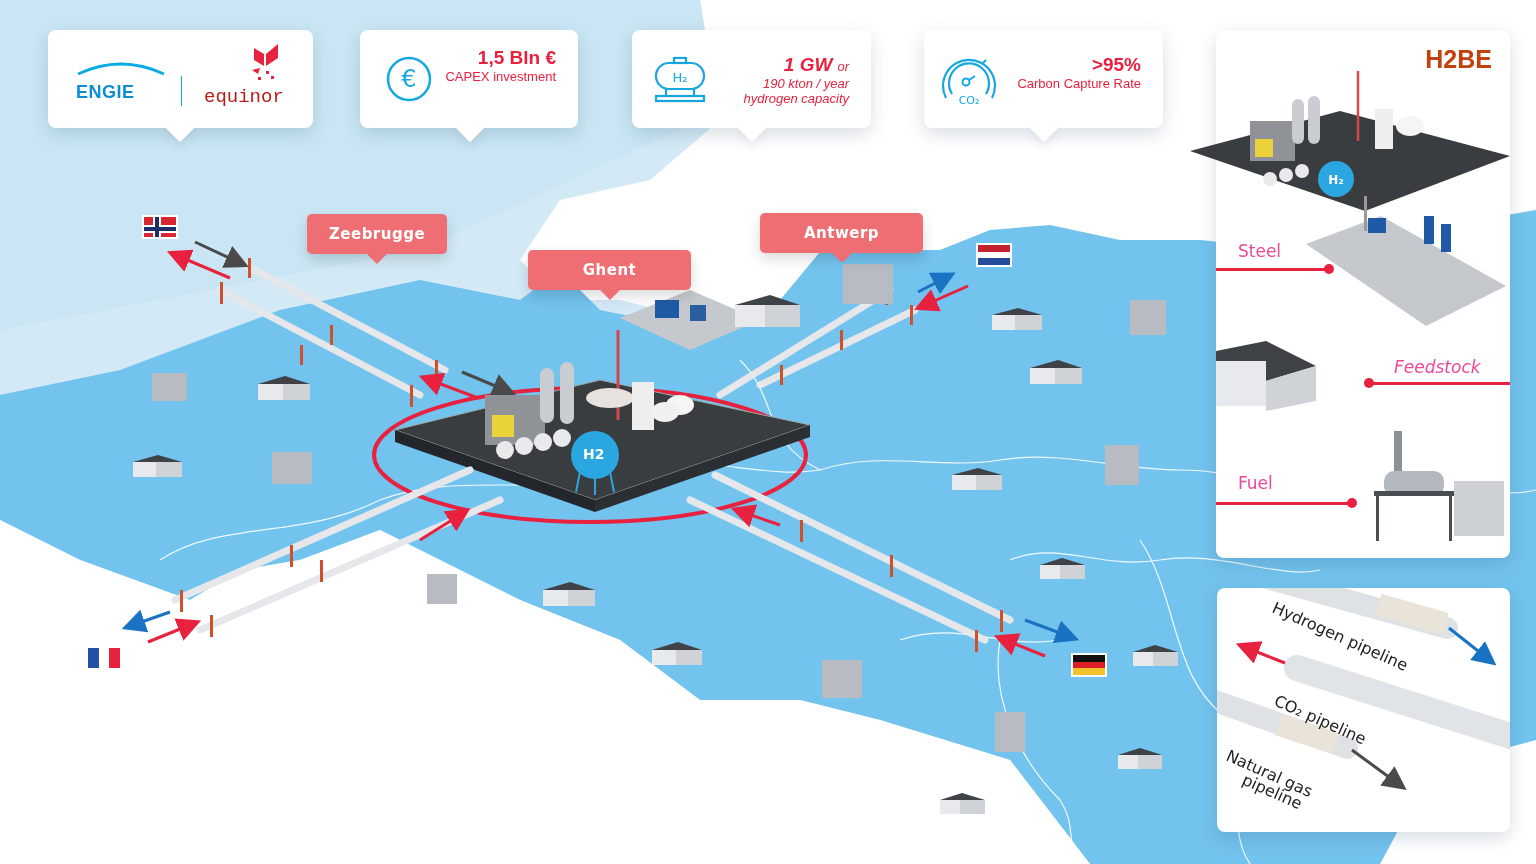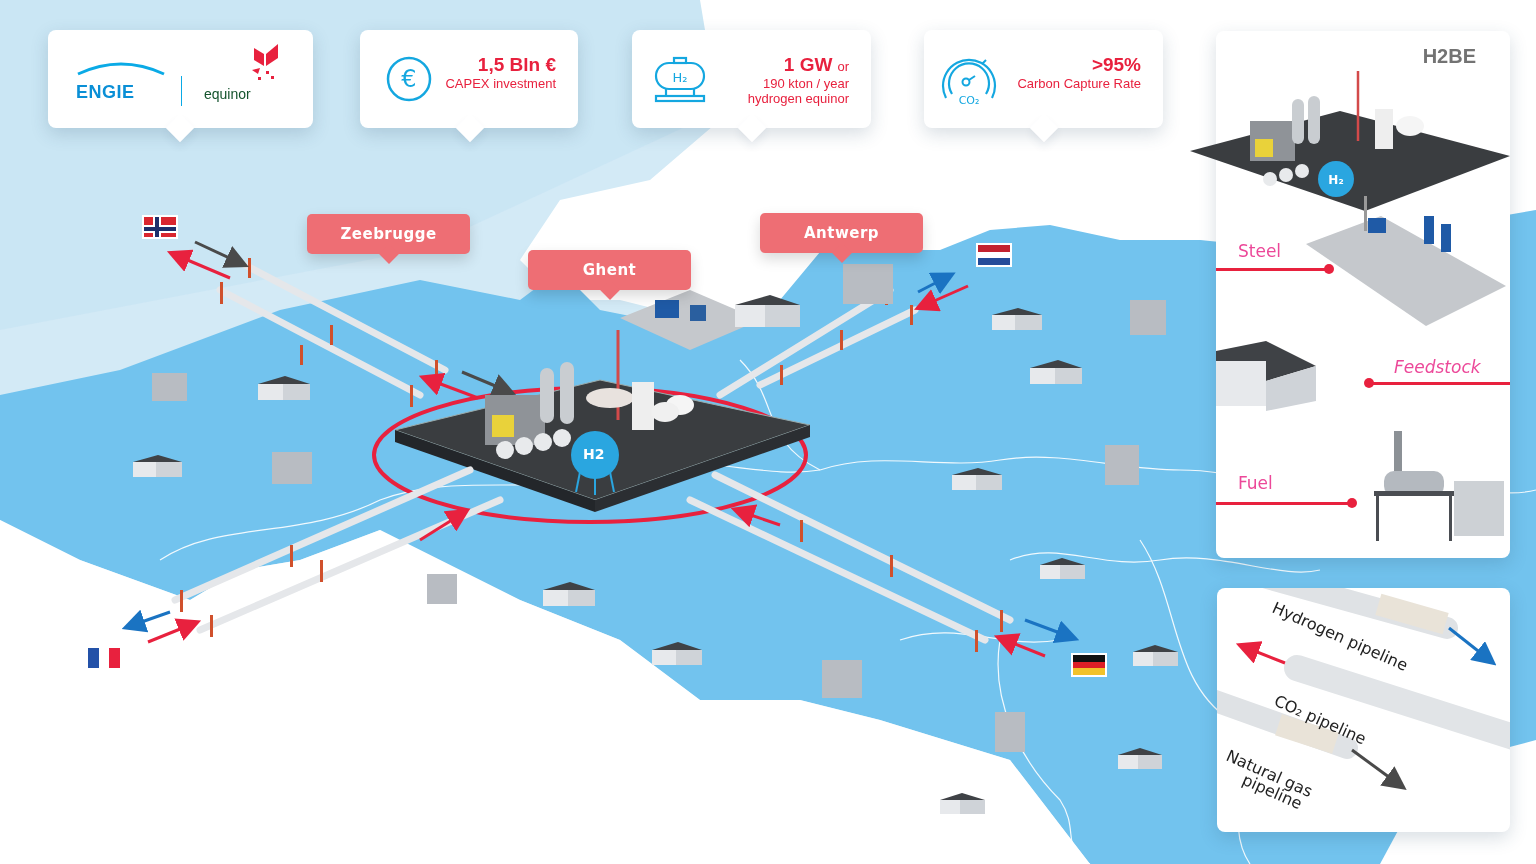--- a/index.html
+++ b/index.html
@@ -245,69 +245,69 @@
     <div style="position:absolute; left:28px; top:52px; color:#0a8fd6; font-weight:bold; font-size:18px; font-family:'Liberation Sans',sans-serif; letter-spacing:0.5px;">ENGIE</div>
     <div style="position:absolute; left:133px; top:46px; width:1px; height:30px; background:#0aaae6;"></div>
     <svg style="position:absolute; left:200px; top:14px;" width="34" height="40" viewBox="0 0 34 40">
       <polygon points="6,4 16,10 16,22 6,16" fill="#e8213e"></polygon>
       <polygon points="18,10 30,0 30,14 18,22" fill="#e8213e"></polygon>
       <polygon points="4,26 12,24 10,30" fill="#e8213e"></polygon>
       <rect x="18" y="27" width="3" height="3" fill="#e8213e"></rect>
       <rect x="10" y="33" width="3" height="3" fill="#e8213e"></rect>
       <rect x="23" y="32" width="3" height="3" fill="#e8213e"></rect>
     </svg>
-    <div style="position:absolute; left:156px; top:56px; color:#14532d; font-size:14px; font-family:Liberation Sans, sans-serif;">equinor</div>
+    <div style="position:absolute; left:156px; top:56px; color:#b91c1c; font-size:19px; font-family:Liberation Mono, monospace;">equinor</div>
   </div>
 
   <div class="card" style="left:360px; top:30px; width:218px; height:98px;">
     <div class="tail" style="left:100px;"></div>
     <svg style="position:absolute; left:24px; top:24px;" width="50" height="50" viewBox="0 0 50 50">
       <circle cx="25" cy="25" r="21" fill="none" stroke="#14a7e0" stroke-width="2.5"></circle>
       <text x="25" y="33" text-anchor="middle" font-size="24" fill="#14a7e0" font-family="DejaVu Sans, sans-serif">€</text>
     </svg>
-    <div class="stat-text" style="top:24px;">
+    <div class="stat-text" style="top:17px;">
       <div class="stat-big">1,5 Bln €</div>
       <div class="stat-sub">CAPEX investment</div>
     </div>
   </div>
 
   <div class="card" style="left:632px; top:30px; width:239px; height:98px;">
     <div class="tail" style="left:110px;"></div>
     <svg style="position:absolute; left:20px; top:26px;" width="56" height="48" viewBox="0 0 56 48">
       <rect x="22" y="2" width="12" height="5" fill="none" stroke="#14a7e0" stroke-width="2.2"></rect>
       <rect x="4" y="7" width="48" height="26" rx="13" fill="none" stroke="#14a7e0" stroke-width="2.2"></rect>
       <text x="28" y="26" text-anchor="middle" font-size="13" fill="#14a7e0" font-family="DejaVu Sans, sans-serif">H₂</text>
       <line x1="14" y1="33" x2="14" y2="40" stroke="#14a7e0" stroke-width="2.2"></line>
       <line x1="42" y1="33" x2="42" y2="40" stroke="#14a7e0" stroke-width="2.2"></line>
       <rect x="4" y="40" width="48" height="5" fill="none" stroke="#14a7e0" stroke-width="2.2"></rect>
     </svg>
-    <div class="stat-text" style="top:24px;">
+    <div class="stat-text" style="top:24px;font-style:italic;">
       <div><span class="stat-big">1 GW</span> <span class="stat-sub">or</span></div>
       <div class="stat-sub">190 kton / year</div>
-      <div class="stat-sub">hydrogen equinor</div>
+      <div class="stat-sub">hydrogen capacity</div>
     </div>
   </div>
 
   <div class="card" style="left:924px; top:30px; width:239px; height:98px;">
     <div class="tail" style="left:110px;"></div>
     <svg style="position:absolute; left:16px; top:22px;" width="58" height="58" viewBox="0 0 58 58">
       <path d="M12,42 A20,20 0 1 1 46,42" fill="none" stroke="#14a7e0" stroke-width="2.2"></path>
       <path d="M6,46 A26,26 0 1 1 52,46" fill="none" stroke="#14a7e0" stroke-width="2.2"></path>
       <line x1="42" y1="12" x2="46" y2="8" stroke="#14a7e0" stroke-width="2"></line>
       <circle cx="26" cy="30" r="3.5" fill="none" stroke="#14a7e0" stroke-width="2"></circle>
       <line x1="29" y1="28" x2="35" y2="24" stroke="#14a7e0" stroke-width="2"></line>
       <text x="29" y="52" text-anchor="middle" font-size="11" fill="#14a7e0" font-family="DejaVu Sans, sans-serif">CO₂</text>
     </svg>
     <div class="stat-text" style="top:24px;">
       <div class="stat-big">&gt;95%</div>
       <div class="stat-sub">Carbon Capture Rate</div>
     </div>
   </div>
 
-  <div class="city" style="left:307px; top:214px; width:163px;">
+  <div class="city" style="left:307px; top:214px; width:140px;">
     <span>Zeebrugge</span><div class="ptr"></div>
   </div>
   <div class="city" style="left:528px; top:250px; width:163px;">
     <span>Ghent</span><div class="ptr"></div>
   </div>
   <div class="city" style="left:760px; top:213px; width:163px;">
     <span>Antwerp</span><div class="ptr"></div>
   </div>
 
   <div style="position:absolute; left:583px; top:446px; color:#fff; font-weight:bold; font-size:14px;">H2</div>
@@ -316,21 +316,21 @@
     <div style="position:absolute; left:9px; top:0; width:8px; height:100%; background:#fff;"></div>
     <div style="position:absolute; left:0; top:8px; width:100%; height:8px; background:#fff;"></div>
     <div style="position:absolute; left:11px; top:0; width:4px; height:100%; background:#1d2f6b;"></div>
     <div style="position:absolute; left:0; top:10px; width:100%; height:4px; background:#1d2f6b;"></div>
   </div>
   <div class="flag" style="left:976px; top:243px; background:linear-gradient(#c3222f 0 33%, #fff 33% 66%, #244c9a 66% 100%);"></div>
   <div class="flag" style="left:86px; top:646px; background:linear-gradient(90deg,#2351a8 0 33%, #fff 33% 66%, #e8213e 66% 100%);"></div>
   <div class="flag" style="left:1071px; top:653px; background:linear-gradient(#111 0 33%, #dd1f26 33% 66%, #f2c22a 66% 100%);"></div>
 
   <div class="card" style="left:1216px; top:31px; width:294px; height:527px;">
-    <div style="position:absolute; right:34px; top:14px; color:#737373; font-weight:bold; font-size:20px; font-family:'Liberation Sans',sans-serif;">H2BE</div>
+    <div style="position:absolute; right:18px; top:14px; color:#c2410c; font-weight:bold; font-size:25px; font-family:'Liberation Sans',sans-serif;">H2BE</div>
     <svg style="position:absolute; left:-26px; top:40px;" width="320" height="140" viewBox="0 0 320 140">
       <polygon points="0,80 150,40 320,85 175,140" fill="#3a3d40"></polygon>
       <rect x="60" y="50" width="45" height="40" fill="#8f9398"></rect>
       <rect x="65" y="68" width="18" height="18" fill="#e9d23a"></rect>
       <rect x="102" y="28" width="12" height="45" rx="6" fill="#c9cdd1"></rect>
       <rect x="118" y="25" width="12" height="48" rx="6" fill="#c9cdd1"></rect>
       <line x1="168" y1="0" x2="168" y2="70" stroke="#d34a4a" stroke-width="2.5"></line>
       <rect x="185" y="38" width="18" height="40" fill="#eeeeee"></rect>
       <ellipse cx="220" cy="55" rx="14" ry="10" fill="#f5f5f5"></ellipse>
       <circle cx="80" cy="108" r="7" fill="#e8eaec"></circle>

